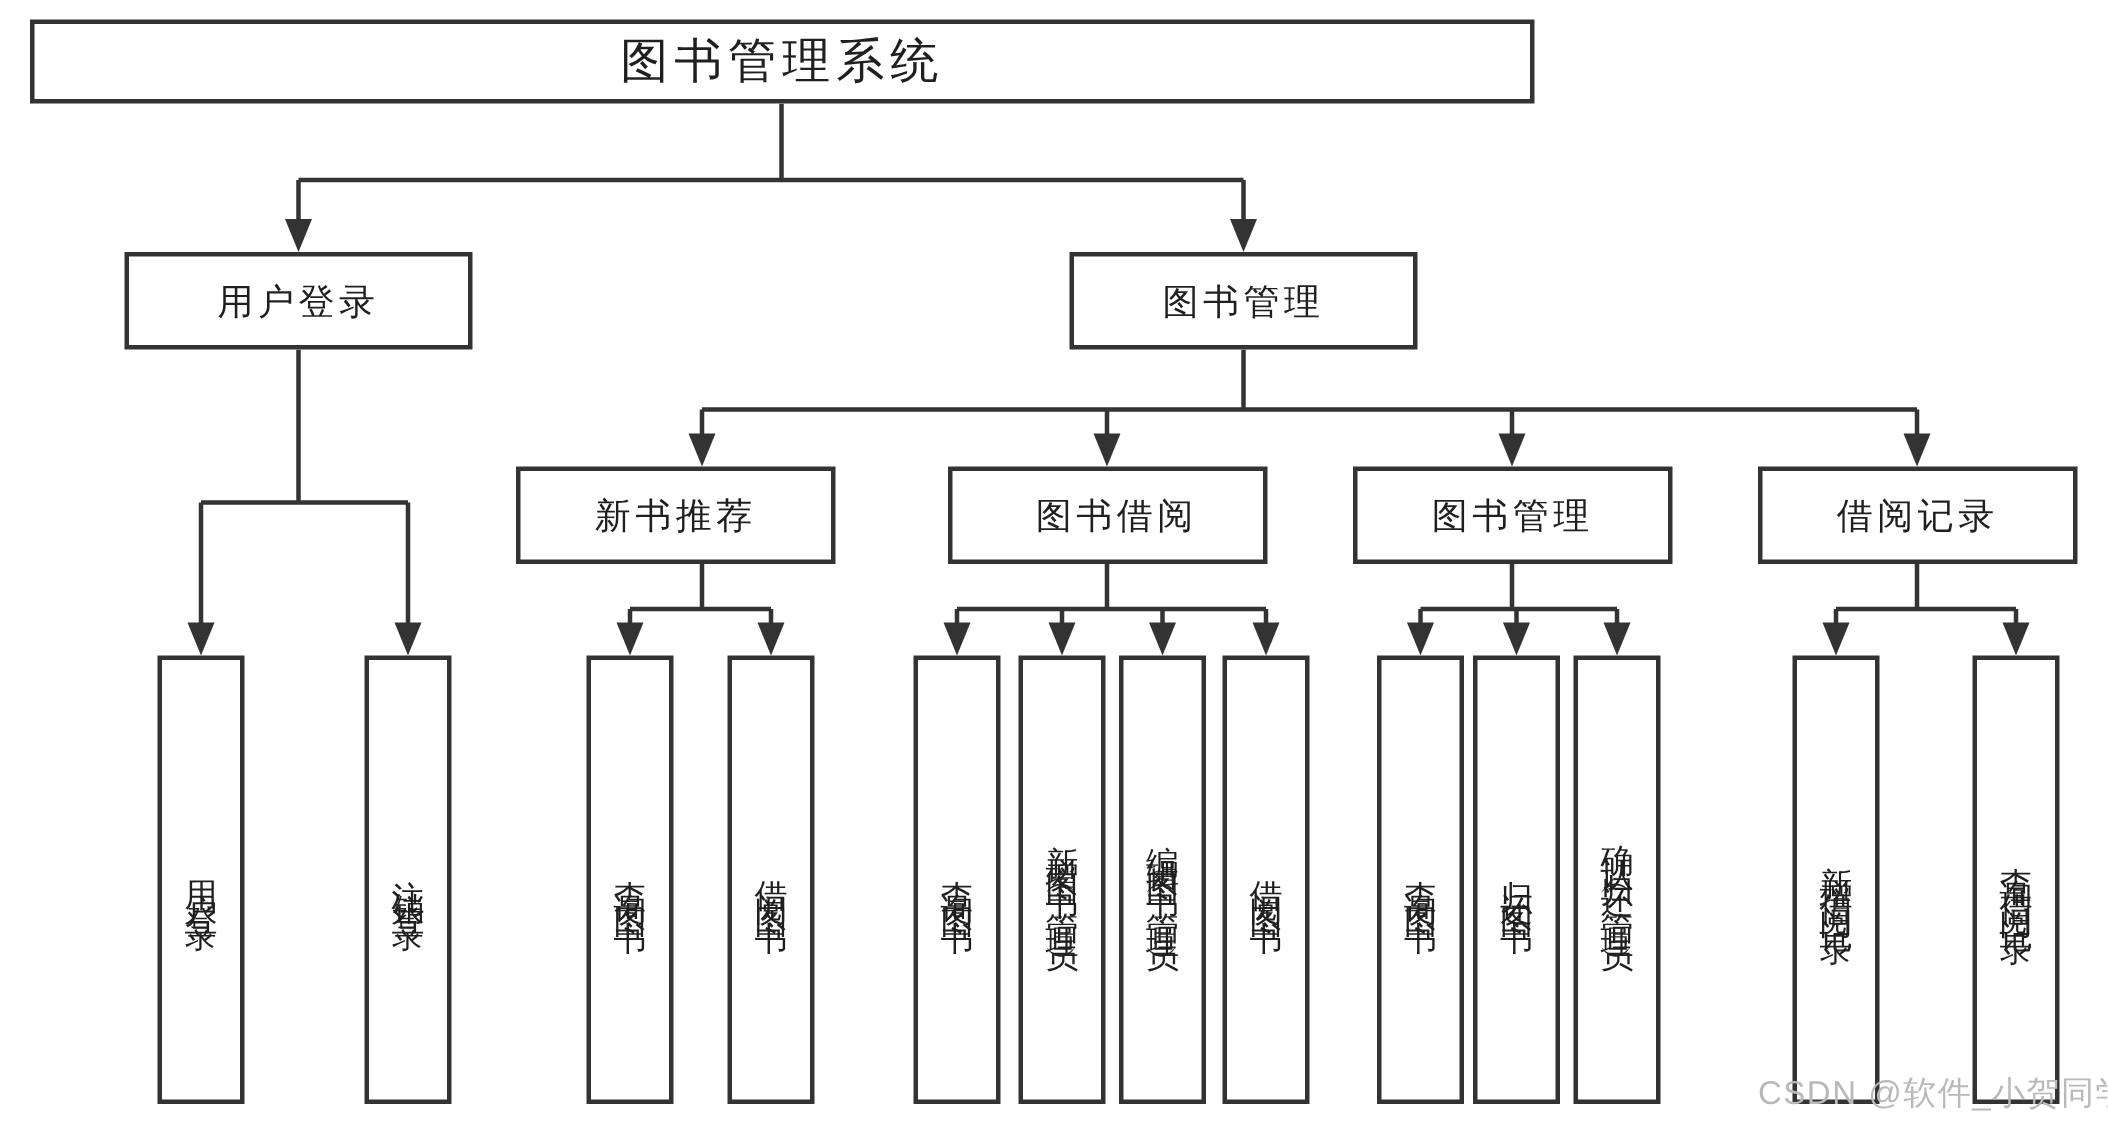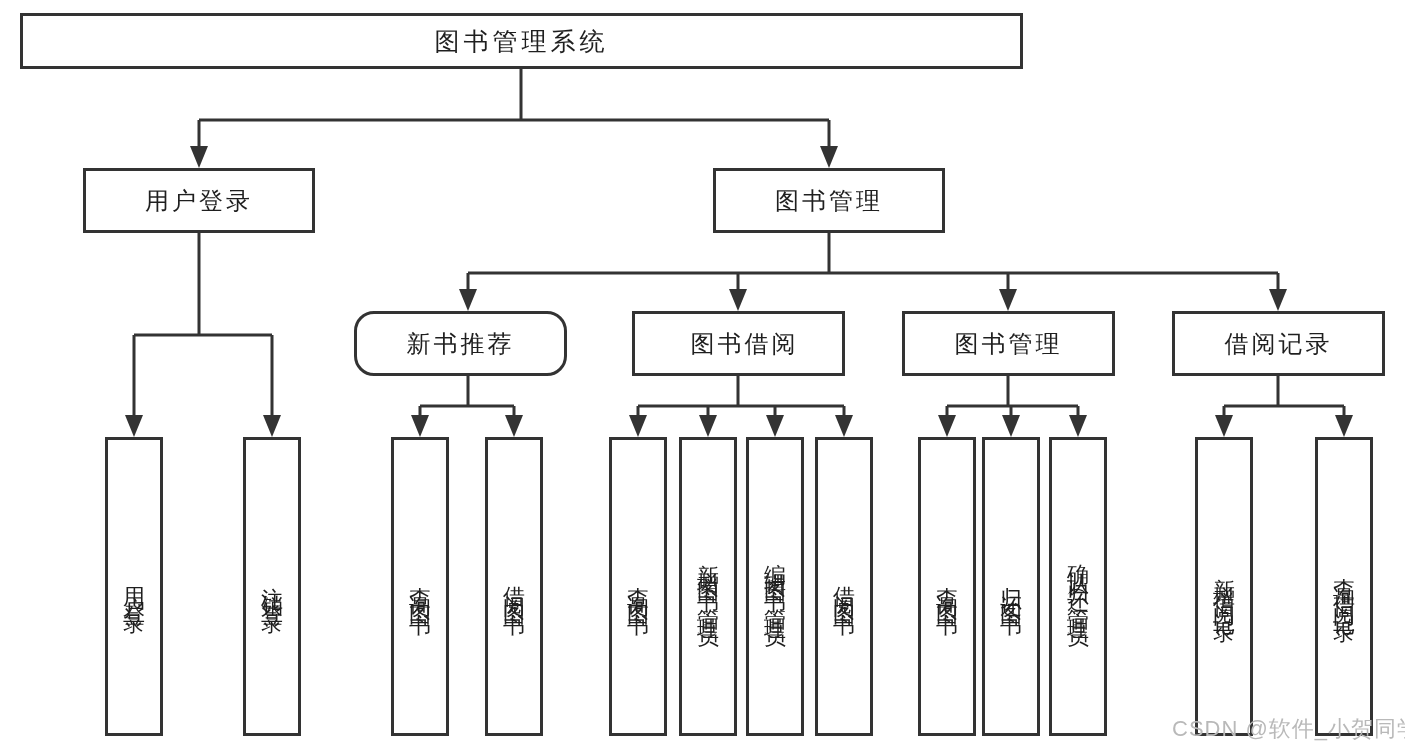--- a/index.html
+++ b/index.html
@@ -41,21 +41,21 @@
     color: #1f1f1f;
   }
   .hbox {
     font-size: 24px;
     letter-spacing: 3px;
     text-align: center;
   }
   .root-box {
     left: 20px; top: 13px; width: 1003px; height: 56px;
     letter-spacing: 4px;
-    font-size: 25px;
+    font-size: 32px;
   }
   .l2-box { top: 168px; height: 65px; width: 232px; }
   .l3-box { top: 311px; height: 65px; width: 213px; }
   .leaf {
     top: 437px;
     height: 299px;
     writing-mode: vertical-rl;
     text-orientation: mixed;
     font-size: 22px;
     letter-spacing: 9px;
@@ -118,21 +118,21 @@
       <polygon points="1215,415 1233,415 1224,437"></polygon>
       <polygon points="1335,415 1353,415 1344,437"></polygon>
     </g>
   </svg>
 
   <div class="box hbox root-box">图书管理系统</div>
 
   <div class="box hbox l2-box" style="left:83px;">用户登录</div>
   <div class="box hbox l2-box" style="left:713px;text-align:center;">图书管理</div>
 
-  <div class="box hbox l3-box" style="left:354px;border-radius:20px;">新书推荐</div>
+  <div class="box hbox l3-box" style="left:344px;">新书推荐</div>
   <div class="box hbox l3-box" style="left:632px;padding-left:12px;">图书借阅</div>
   <div class="box hbox l3-box" style="left:902px;">图书管理</div>
   <div class="box hbox l3-box" style="left:1172px;">借阅记录</div>
 
   <div class="box leaf" style="left:105px;width:58px;">用户登录</div>
   <div class="box leaf" style="left:243px;width:58px;">注销登录</div>
 
   <div class="box leaf" style="left:391px;width:58px;">查询图书</div>
   <div class="box leaf" style="left:485px;width:58px;">借阅图书</div>
 

